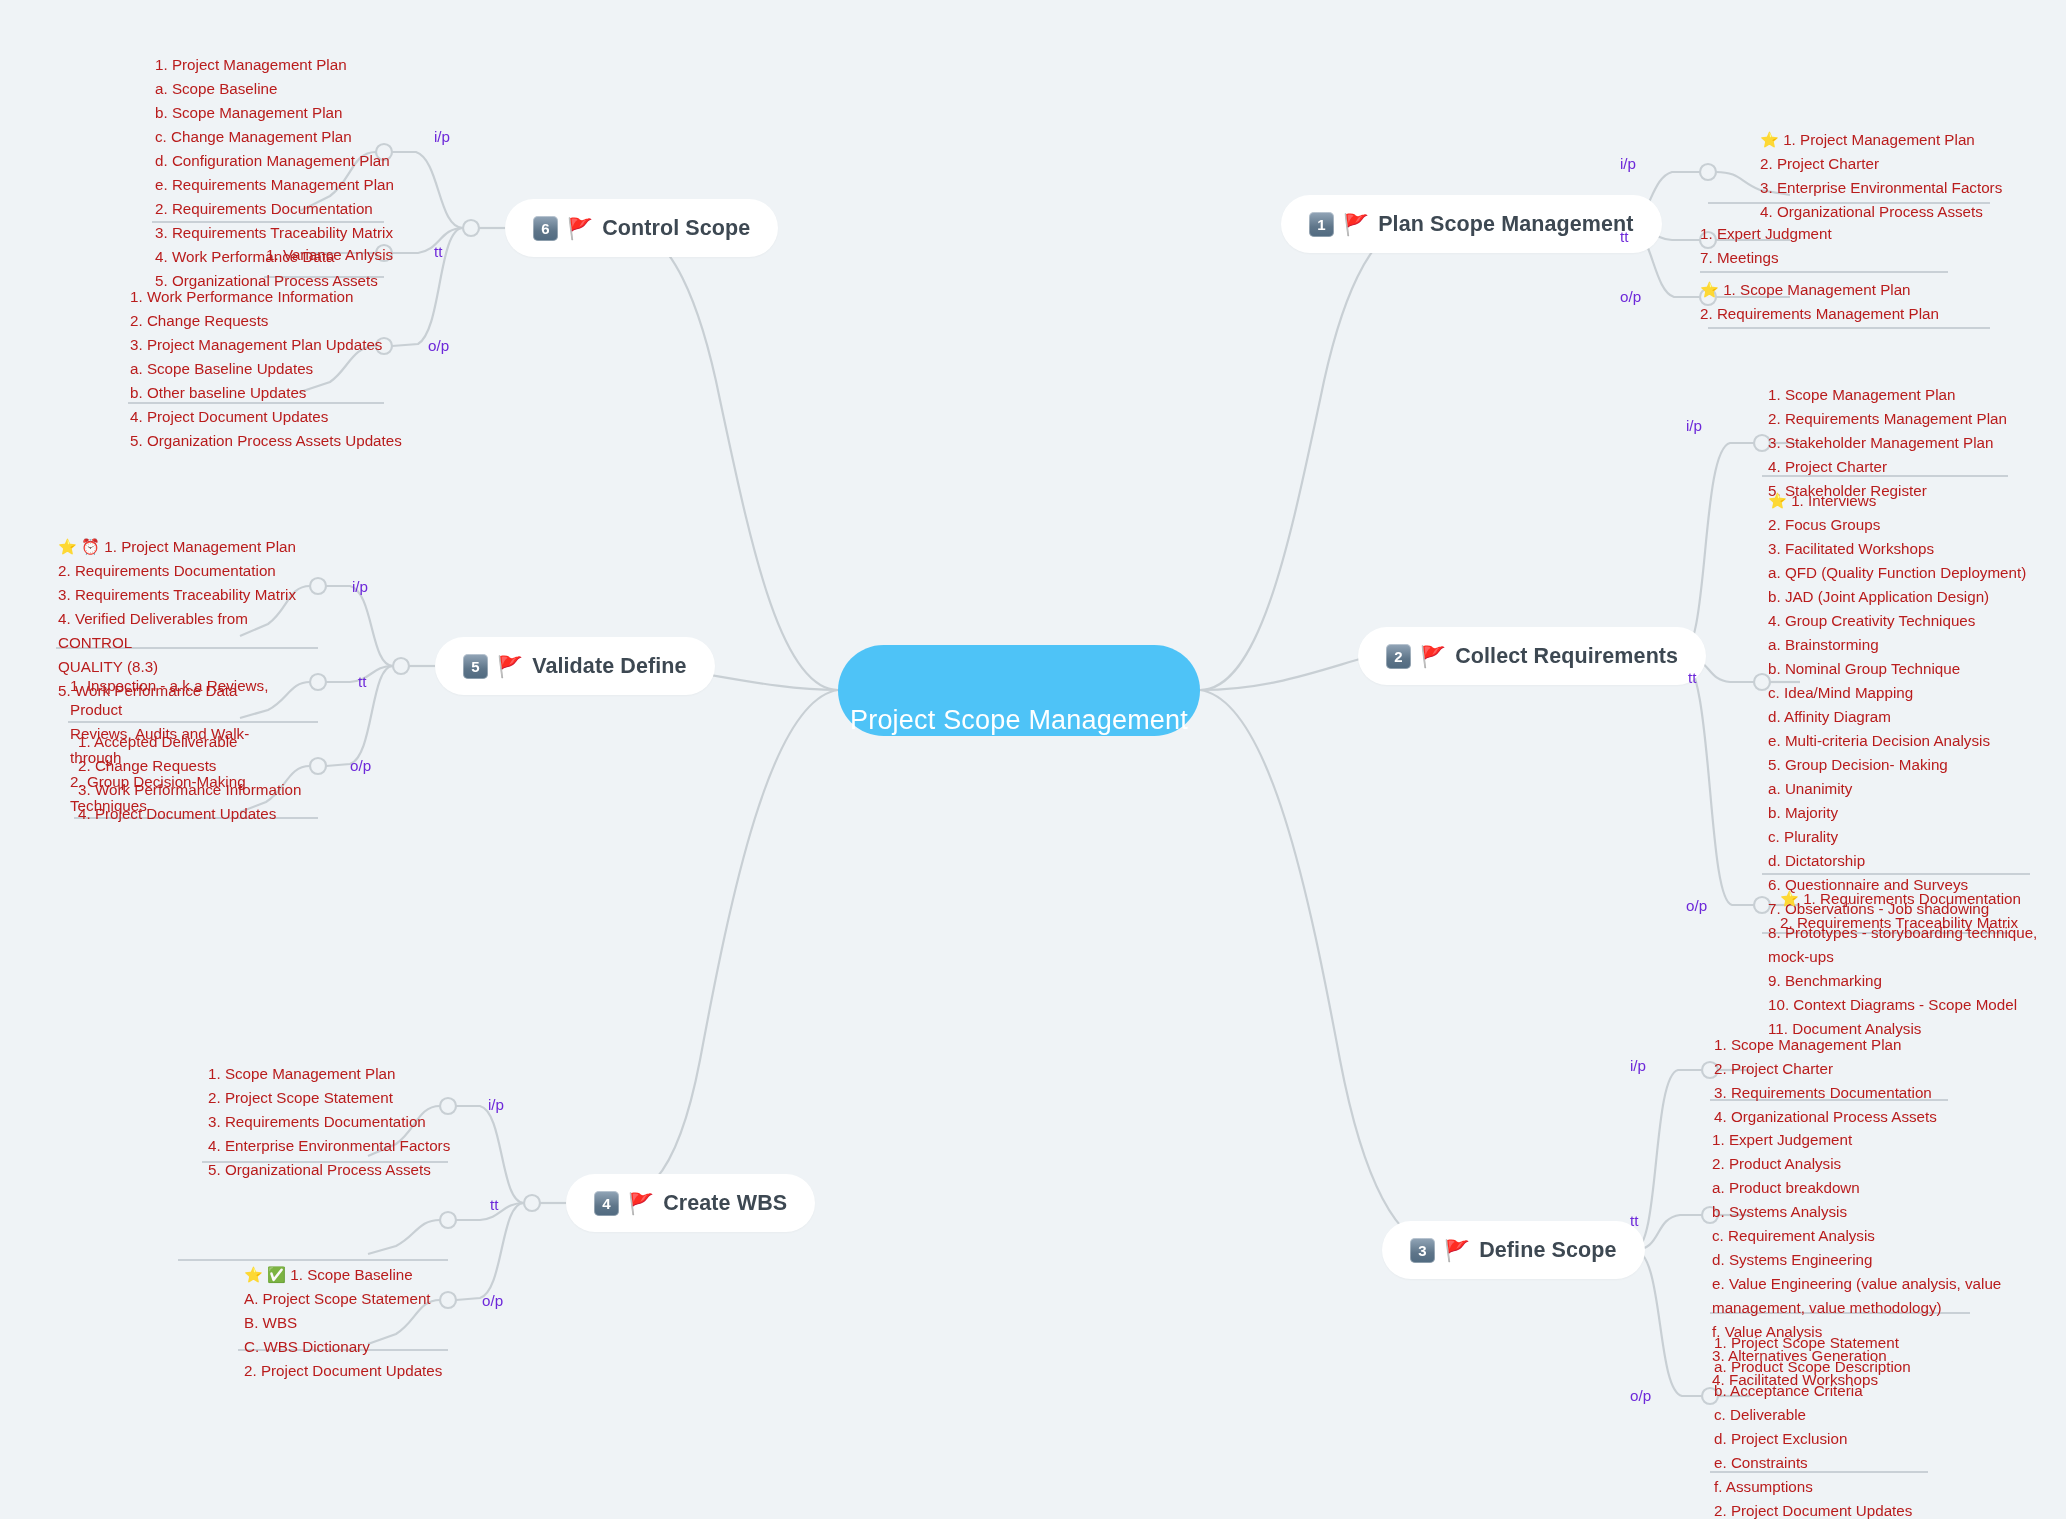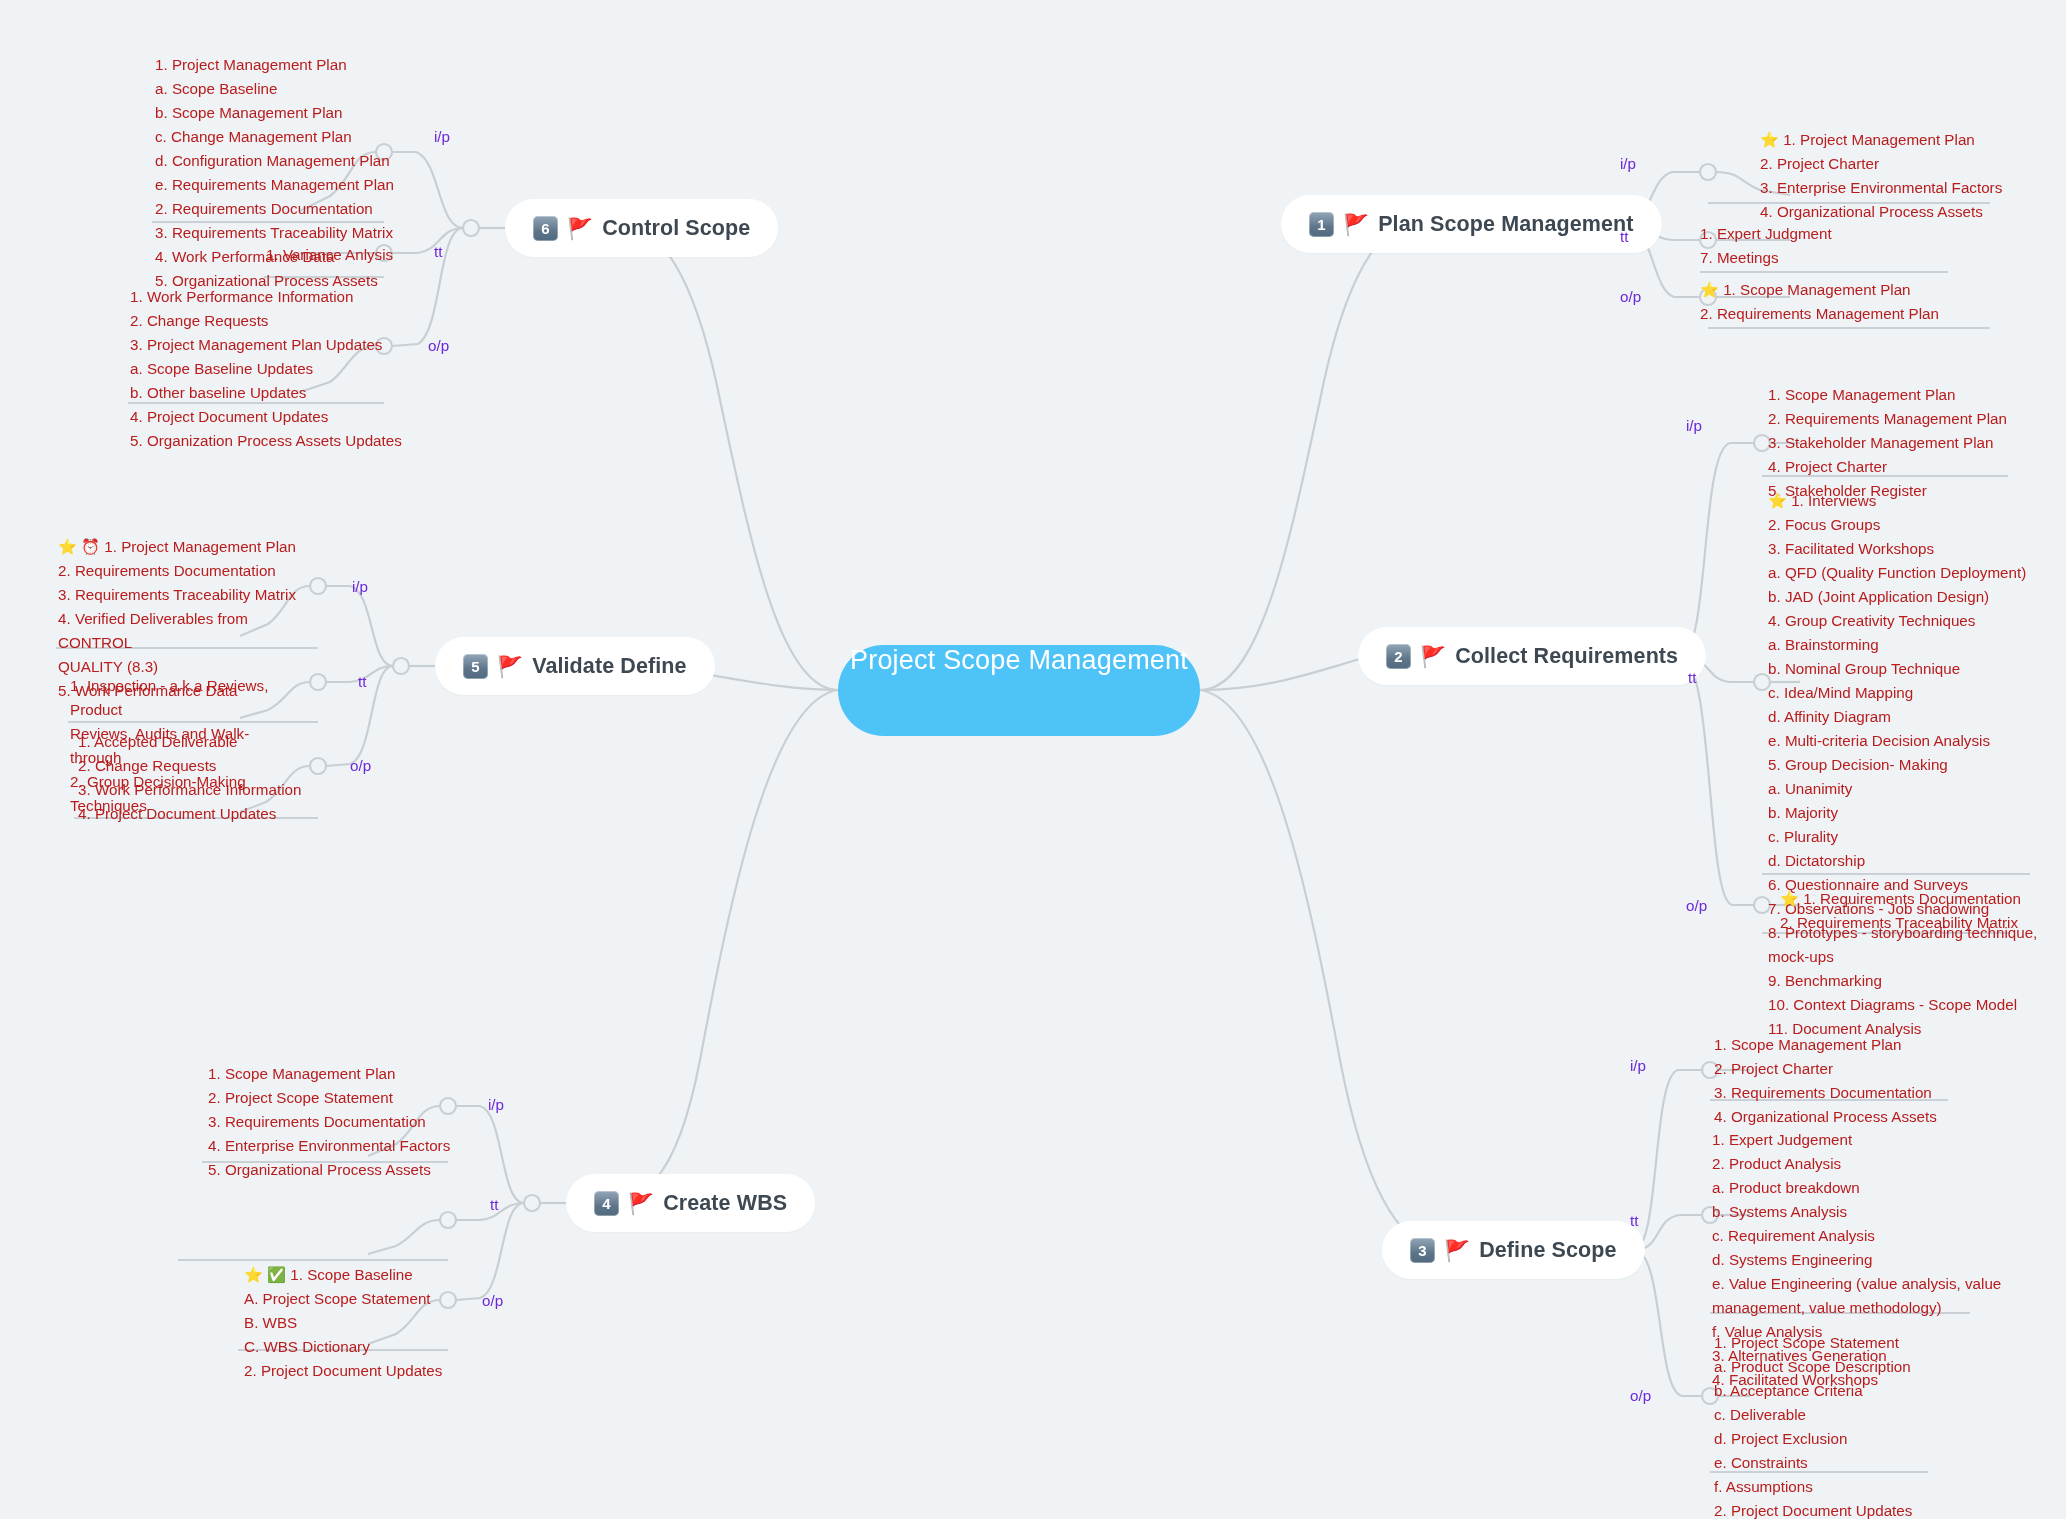--- a/index.html
+++ b/index.html
@@ -26,21 +26,21 @@
   svg#links circle.node-dot { fill: #eff3f6; stroke: #c8cfd4; stroke-width: 2.2; }
   svg#links line.underline { stroke: #c9d0d6; stroke-width: 2; }
 
   
   .center-node {
     position: absolute;
     left: 838px; top: 645px;
     width: 362px; height: 91px;
     background: #4ec3f7;
     border-radius: 46px;
-    display: flex; align-items: flex-start; justify-content: center;
+    display: flex; align-items: flex-end; justify-content: center;
     color: #ffffff;
     font-size: 27px;
     letter-spacing: 0.2px;
     white-space: nowrap;
   }
 
   
   .proc-node {
     position: absolute;
     height: 58px;

